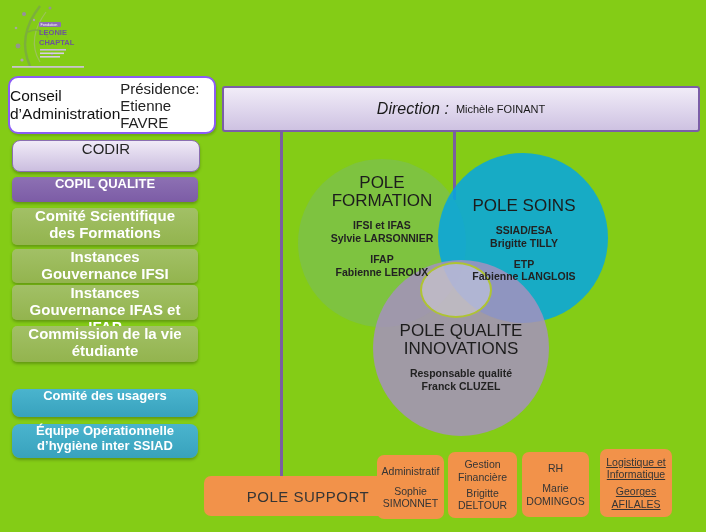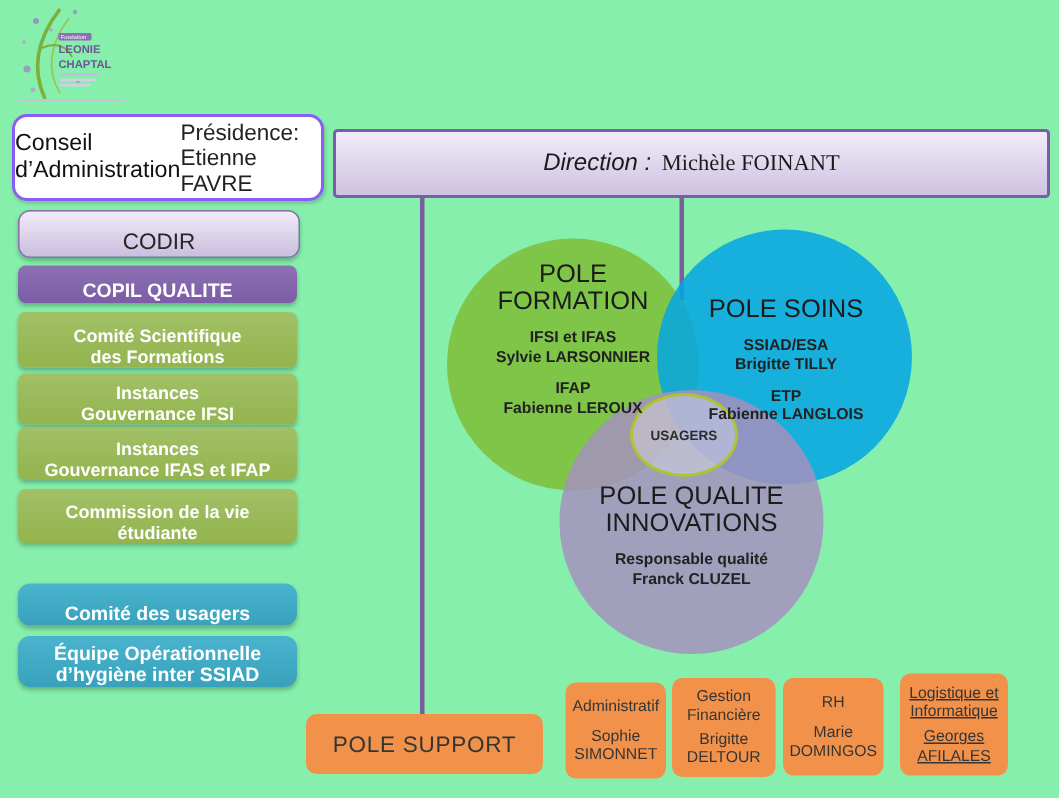--- a/index.html
+++ b/index.html
@@ -1,17 +1,17 @@
 <!DOCTYPE html>
 <html><head>
 <meta charset="utf-8">
 <style>
   html,body{margin:0;padding:0;background:#fff;}
   #canvas{
-    position:relative;width:706px;height:532px;background:#86efac;overflow:hidden;
+    position:relative;width:706px;height:532px;background:#84cc16;overflow:hidden;
     font-family:"Liberation Sans", sans-serif;color:#1f1f1f;
   }
   .abs{position:absolute;}
   .pre{white-space:pre-line;}
 
   
   .conseil{
     left:8px;top:76px;width:204px;height:54px;z-index:7;
     background:#fff;border:2px solid #8b5cf6;border-radius:10px;
     display:flex;flex-direction:row;justify-content:center;align-items:center;
@@ -19,40 +19,40 @@
   }
   .conseil .t{font-size:15.5px;color:#111;}
   .conseil .s{font-size:15px;color:#222;margin-top:1px;}
   .direction{
     left:222px;top:86px;width:474px;height:42px;z-index:2;
     background:linear-gradient(#F1ECF8,#CEC2E2);
     border:2px solid #7B5EA7;border-radius:3px;
     display:flex;justify-content:center;align-items:center;
   }
   .direction .lbl{font-size:16px;color:#1a1a1a;font-style:italic;}
-  .direction .nm{font-size:15px;color:#1a1a1a;margin-left:7px;font-family:Liberation Serif, serif;}
+  .direction .nm{font-size:11px;color:#1a1a1a;margin-left:7px;}
 
   
   .vline{width:3px;background:#7A5FA0;z-index:1;}
   .vline.left{left:280px;top:128px;height:348px;}
   .vline.mid{left:453px;top:128px;height:72px;}
 
   
   .side{left:12px;width:186px;z-index:3;border-radius:5px;
-    display:flex;justify-content:center;align-items:flex-end;text-align:center;
+    display:flex;justify-content:center;align-items:flex-start;text-align:center;
     box-shadow:0 2px 3px rgba(0,0,0,.25);line-height:1.12;}
   .codir{top:140px;height:30px;background:linear-gradient(#F0EBF7,#CBBEDF);
     border:1.5px solid #8A6FB0;border-radius:8px;font-size:15px;color:#262626;}
   .copil{top:177px;height:25px;background:linear-gradient(#8D71B3,#7C5CA6);
     color:#fff;font-weight:bold;font-size:13px;}
   .g1{top:208px;height:37px;}
   .g2{top:249px;height:34px;}
   .g3{top:285px;height:35px;}
   .g4{top:326px;height:36px;}
-  .green{background:linear-gradient(#A2C066,#93B44E);color:#fff;font-weight:bold;font-size:12px;}
+  .green{background:linear-gradient(#A2C066,#93B44E);color:#fff;font-weight:bold;font-size:15px;}
   .b1{top:389px;height:28px;}
   .b2{top:424px;height:34px;}
   .blue{background:linear-gradient(#4AB4CE,#38A2BD);color:#fff;font-weight:bold;font-size:13px;border-radius:8px;}
 
   
   .circle{border-radius:50%;}
   .c-green{left:298px;top:159px;width:168px;height:168px;background:#7DC242;opacity:.95;z-index:2;}
   .c-blue{left:438px;top:153px;width:170px;height:170px;background:#04A5E4;opacity:.85;z-index:3;}
   .c-purple{left:373px;top:260px;width:176px;height:176px;background:#A491BE;opacity:.85;z-index:4;}
   .usagers-ring{left:420px;top:262px;width:72px;height:56px;border-radius:50%;
@@ -60,21 +60,21 @@
   .vtext{z-index:6;text-align:center;color:#1c1c1c;}
   .vtitle{font-size:17px;line-height:1.07;}
   .ventry{font-size:10.5px;font-weight:bold;line-height:1.18;margin-top:9px;color:#222;}
   .t-formation{left:300px;top:174px;width:164px;}
   .t-soins{left:446px;top:197px;width:156px;}
   .t-qualite{left:375px;top:322px;width:172px;}
   .t-usagers{left:420px;top:262px;width:72px;height:56px;display:flex;align-items:center;
     justify-content:center;font-size:9px;font-weight:bold;color:#2b2b2b;z-index:6;}
 
   
-  .orange{background:#F2924A;border-radius:7px;color:#353535;z-index:3;}
+  .orange{background:#F2924A;border-radius:7px;color:#353535;z-index:3;padding-left:25px;}
   .support{left:204px;top:476px;width:158px;height:40px;
     display:flex;align-items:center;justify-content:center;font-size:15px;letter-spacing:.5px;}
   .unit{display:flex;flex-direction:column;justify-content:space-evenly;align-items:center;
     text-align:center;font-size:10.5px;line-height:1.18;padding:2px 1px;box-sizing:border-box;}
   .u0{left:377px;top:455px;width:67px;height:64px;}
   .u1{left:448px;top:452px;width:69px;height:66px;}
   .u2{left:522px;top:452px;width:67px;height:65px;}
   .u3{left:600px;top:449px;width:72px;height:68px;text-decoration:underline;}
 
   
@@ -168,21 +168,20 @@
 Brigitte TILLY</div>
     <div class="ventry pre">ETP
 Fabienne LANGLOIS</div>
   </div>
   <div class="abs vtext t-qualite">
     <div class="vtitle pre">POLE QUALITE
 INNOVATIONS</div>
     <div class="ventry pre">Responsable qualité
 Franck CLUZEL</div>
   </div>
-  <div class="abs t-usagers">USAGERS</div>
 
   <div class="abs orange support">
     <span>POLE SUPPORT</span>
   </div>
   <div class="abs orange unit u1">
     <div class="pre">Gestion
 Financière</div>
     <div class="pre">Brigitte
 DELTOUR</div>
   </div>

